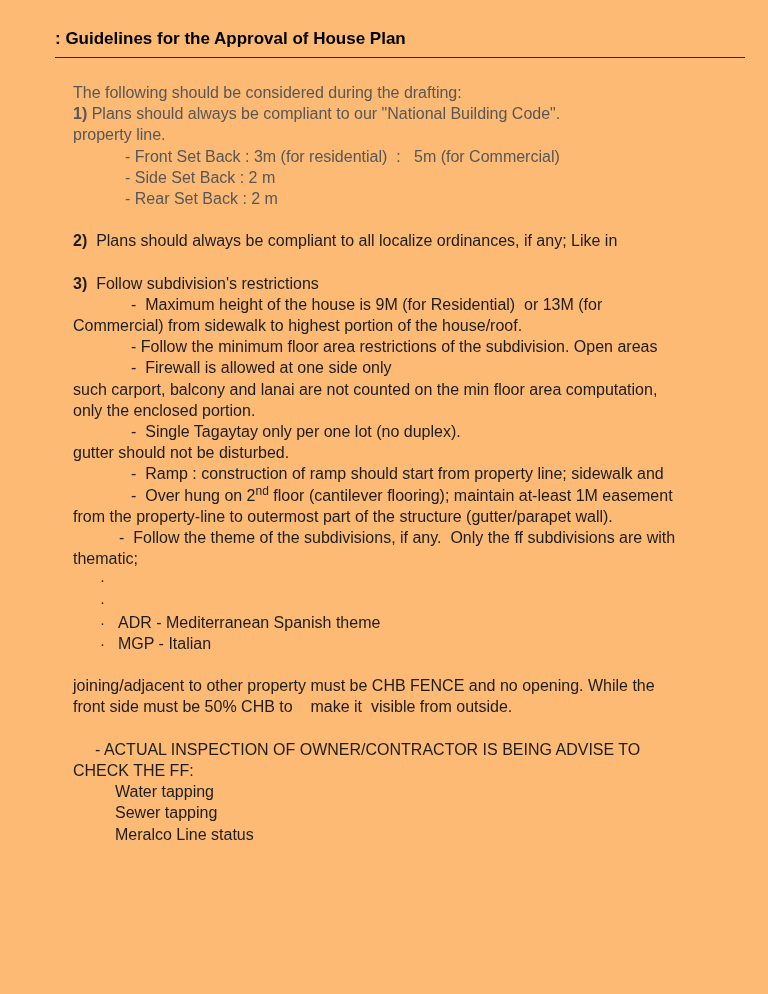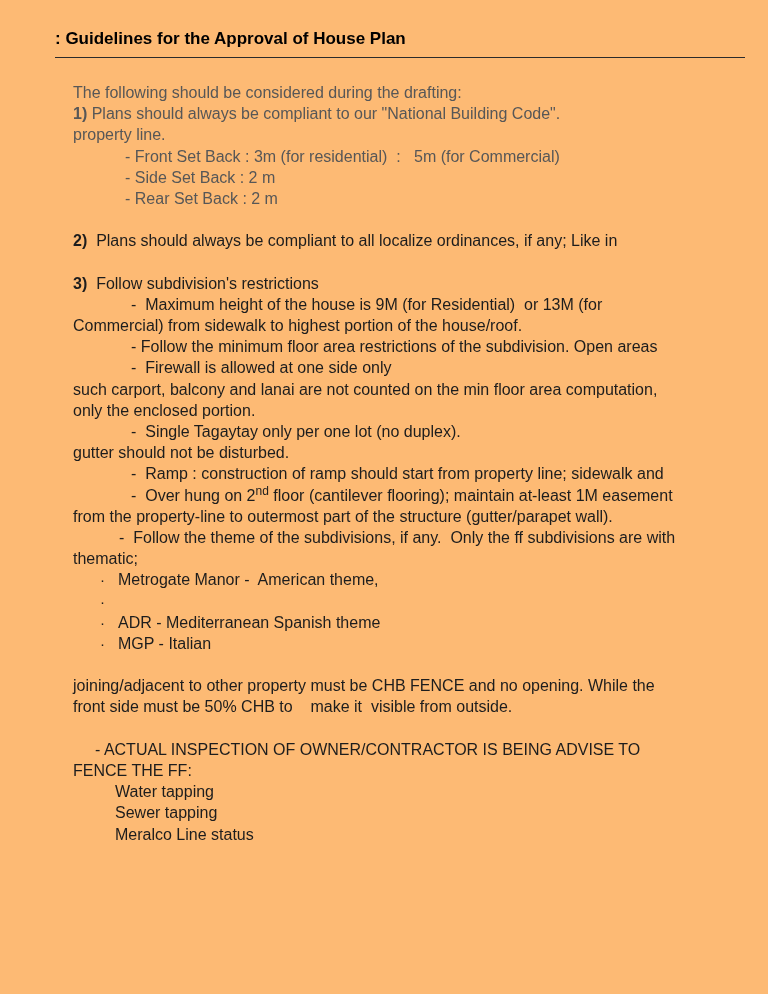--- a/index.html
+++ b/index.html
@@ -109,33 +109,33 @@
 
     <div class="line">gutter should not be disturbed.</div>
     <div class="line ind58">-  Ramp : construction of ramp should start from property line; sidewalk and</div>
 
     <div class="line ind58"><span>-  Over hung on 2</span><span class="sup">nd</span><span> floor (cantilever flooring); maintain at-least 1M easement</span></div>
     <div class="line">from the property-line to outermost part of the structure (gutter/parapet wall).</div>
 
     <div class="line ind46">-  Follow the theme of the subdivisions, if any.  Only the ff subdivisions are with</div>
     <div class="line">thematic;</div>
 
-    <div class="line bullet-line"><span class="bullet-dot">·</span><span>Metrogate Manor -  American theme,</span></div>
+    <div class="line bullet-line"><span class="bullet-dot">·</span></div>
     <div class="line bullet-line"><span class="bullet-dot">·</span></div>
     <div class="line bullet-line"><span class="bullet-dot">·</span><span>ADR - Mediterranean Spanish theme</span></div>
     <div class="line bullet-line"><span class="bullet-dot">·</span><span>MGP - Italian</span></div>
 
     <div class="blank"></div>
 
     <div class="line">joining/adjacent to other property must be CHB FENCE and no opening. While the</div>
     <div class="line">front side must be 50% CHB to    make it  visible from outside.</div>
 
     <div class="blank"></div>
 
     <div class="line ind22">- ACTUAL INSPECTION OF OWNER/CONTRACTOR IS BEING ADVISE TO</div>
-    <div class="line">FENCE THE FF:</div>
+    <div class="line">CHECK THE FF:</div>
 
     <div class="line ind42">Water tapping</div>
     <div class="line ind42">Sewer tapping</div>
     <div class="line ind42">Meralco Line status</div>
 
   </div>
 </div>
 
 </body></html>

